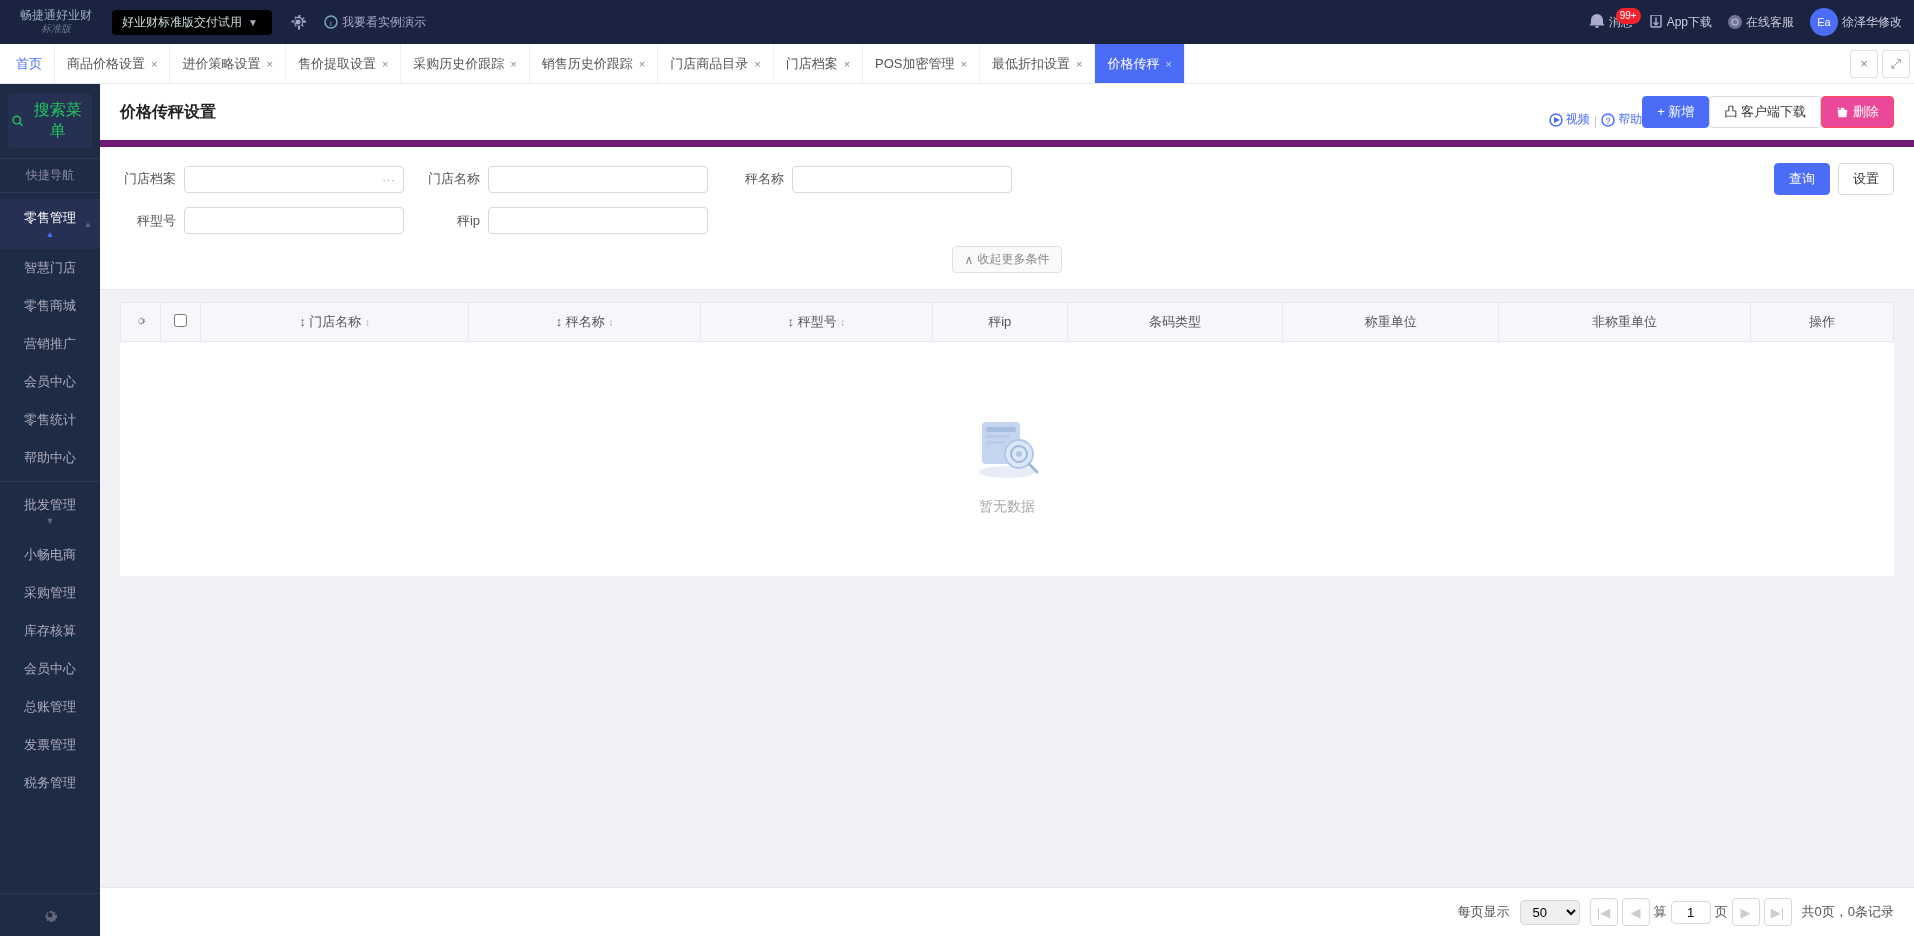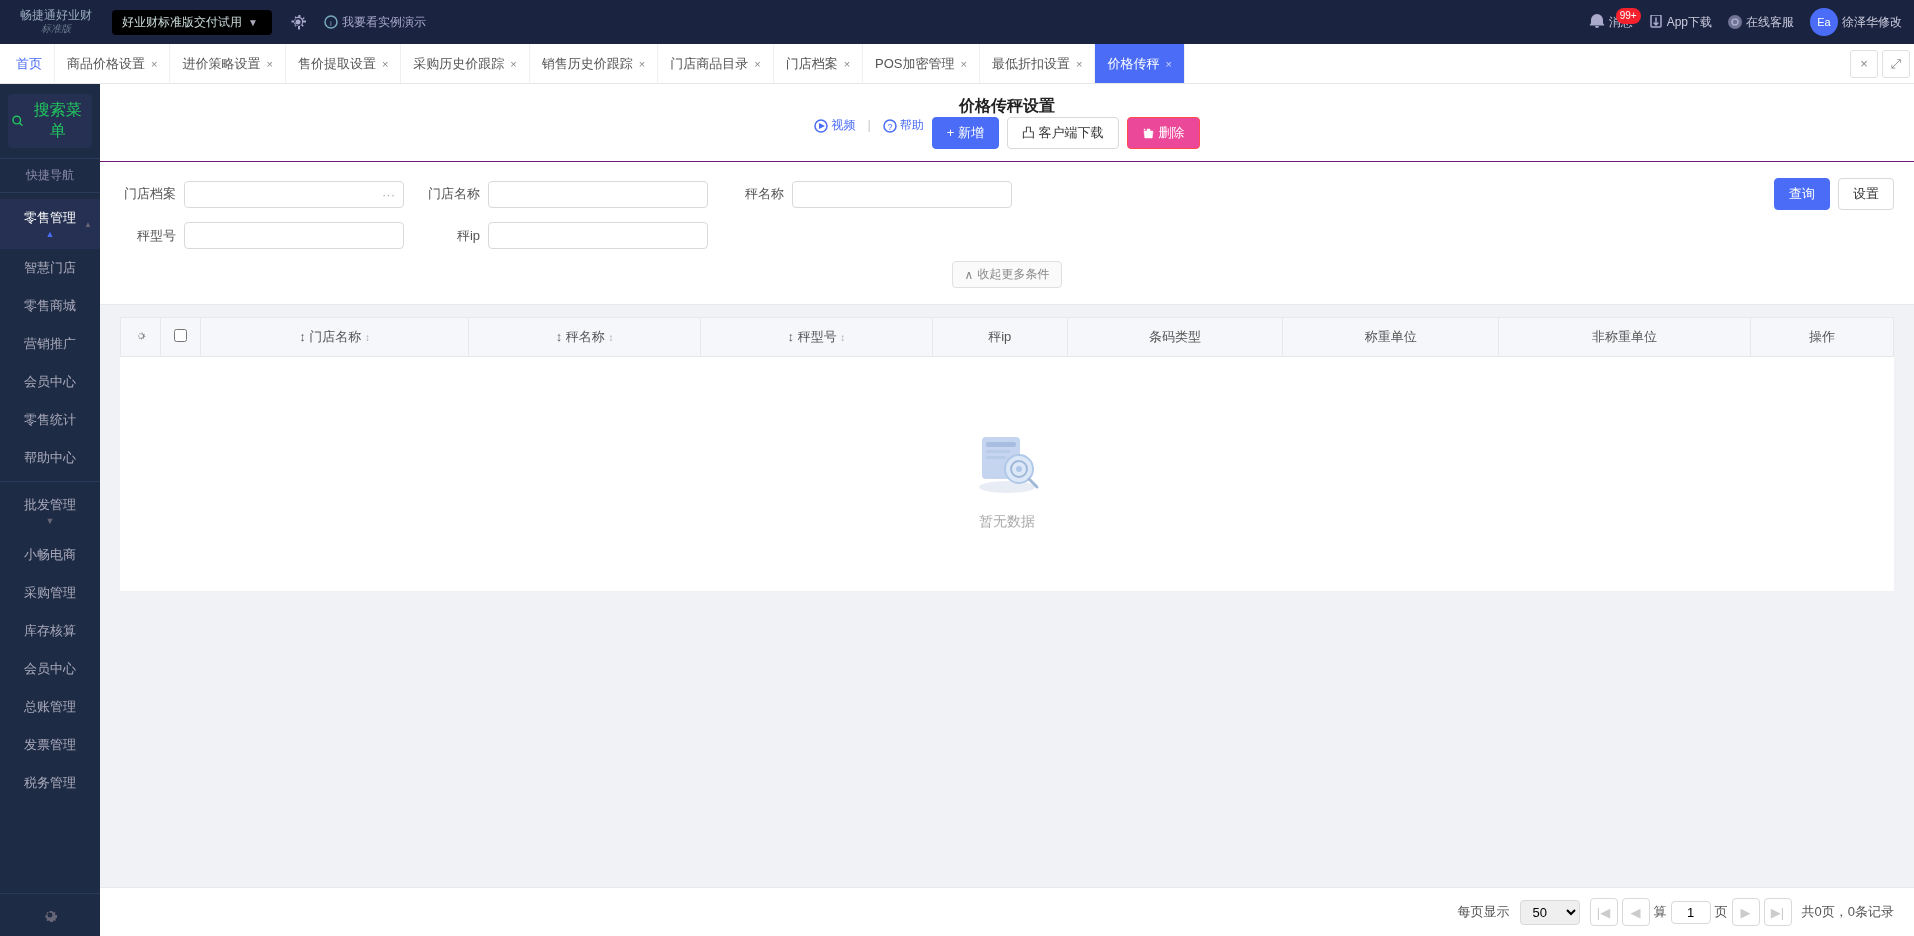--- a/index.html
+++ b/index.html
@@ -41,23 +41,23 @@
     .sidebar-item.active { background: #253052; color: #fff; }
     .sidebar-item.has-arrow::after { content: '▲'; font-size: 8px; position: absolute; right: 8px; top: 50%; transform: translateY(-50%); color: #667; }
     .sidebar-divider { border: none; border-top: 1px solid #2a3a5c; margin: 4px 0; }
     .sidebar-bottom { margin-top: auto; }
     .sidebar-gear { display: flex; align-items: center; justify-content: center; padding: 12px; cursor: pointer; color: #667; border-top: 1px solid #2a3a5c; }
 
     
     .content-area { flex: 1; display: flex; flex-direction: column; overflow: hidden; background: #f0f2f5; }
 
     
-    .page-header { background: #fff; padding: 12px 20px; display: flex; align-items: center; justify-content: space-between; border-bottom: 1px solid #701a75; flex-shrink: 0; flex-direction: column; }
+    .page-header { background: #fff; padding: 12px 20px; display: flex; align-items: center; justify-content: space-between; border-bottom: 7px solid #701a75; flex-shrink: 0; }
     .page-title { font-size: 16px; font-weight: 600; color: #222; }
-    .page-actions { display: flex; align-items: flex-start; gap: 8px; }
+    .page-actions { display: flex; align-items: flex-end; }
     .page-action-link { color: #4a6cf7; font-size: 12px; display: flex; align-items: center; gap: 3px; cursor: pointer; }
     .separator { color: #ccc; margin: 0 4px; }
     .btn { padding: 6px 14px; border-radius: 4px; font-size: 13px; cursor: pointer; border: 1px solid transparent; display: inline-flex; align-items: center; gap: 4px; }
     .btn-primary { background: #4a6cf7; color: #fff; border-color: #4a6cf7; }
     .btn-default { background: #fff; color: #333; border-color: #d9d9d9; }
     .btn-danger { background: #ec4899; color: #fff; border-color: #ff4d4f; }
 
     
     .filter-area { background: #fff; padding: 16px 20px; border-bottom: 1px solid #e8e8e8; flex-shrink: 0; }
     .filter-row { display: flex; align-items: center; gap: 20px; margin-bottom: 12px; }

